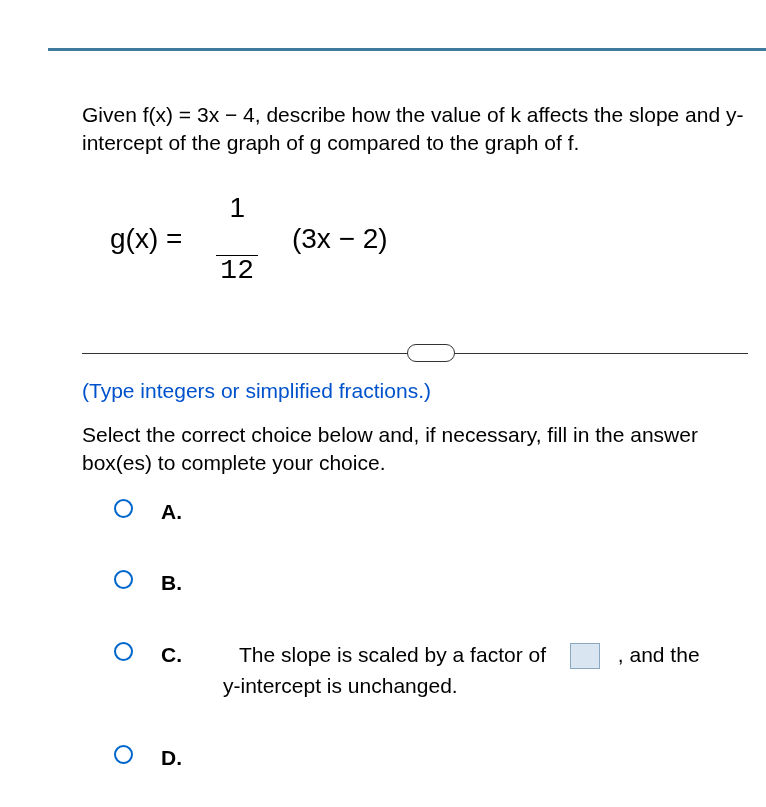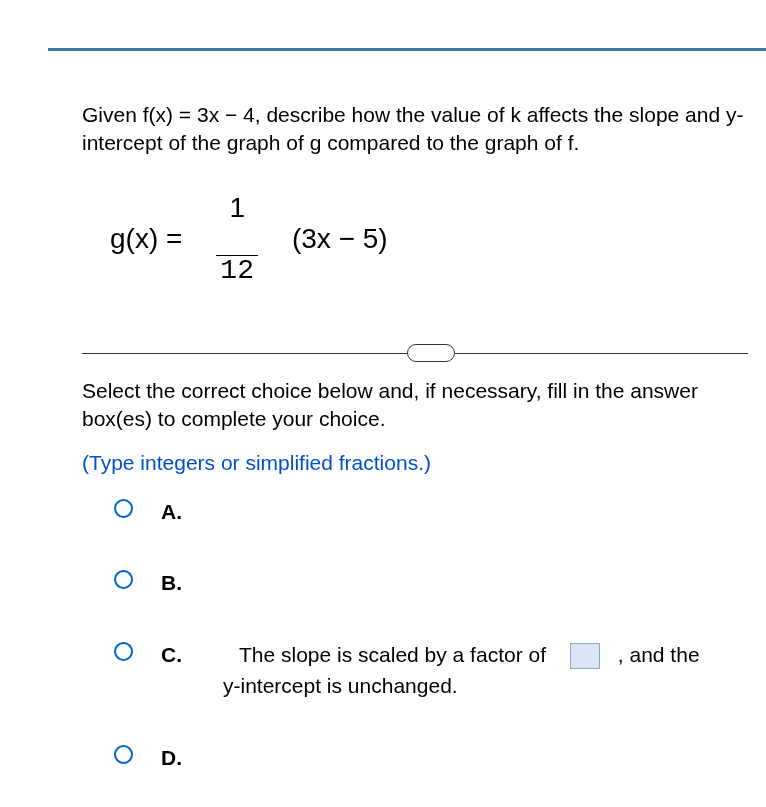--- a/index.html
+++ b/index.html
@@ -140,34 +140,34 @@
 <div class="content">
 
   <div class="question-prompt">Given f(x) = 3x − 4, describe how the value of k affects the slope and y-intercept of the graph of g compared to the graph of f.</div>
 
   <div class="equation">
     <span>g(x) = </span>
     <span class="fraction">
       <span class="num">1</span>
       <span class="den">12</span>
     </span>
-    <span>(3x − 5)</span>
+    <span>(3x − 2)</span>
   </div>
 
   <div class="divider-wrap">
     <div class="divider-line"></div>
     <div class="divider-pill">
       <span class="dot"></span>
       <span class="dot"></span>
       <span class="dot"></span>
     </div>
   </div>
 
+  <div class="instruction instruction-hint">(Type integers or simplified fractions.)</div>
   <div class="instruction">Select the correct choice below and, if necessary, fill in the answer box(es) to complete your choice.</div>
-  <div class="instruction instruction-hint">(Type integers or simplified fractions.)</div>
 
   <div class="choices">
 
     <div class="choice">
       <div class="radio"></div>
       <div class="choice-letter">A.</div>
     </div>
 
     <div class="choice">
       <div class="radio"></div>

